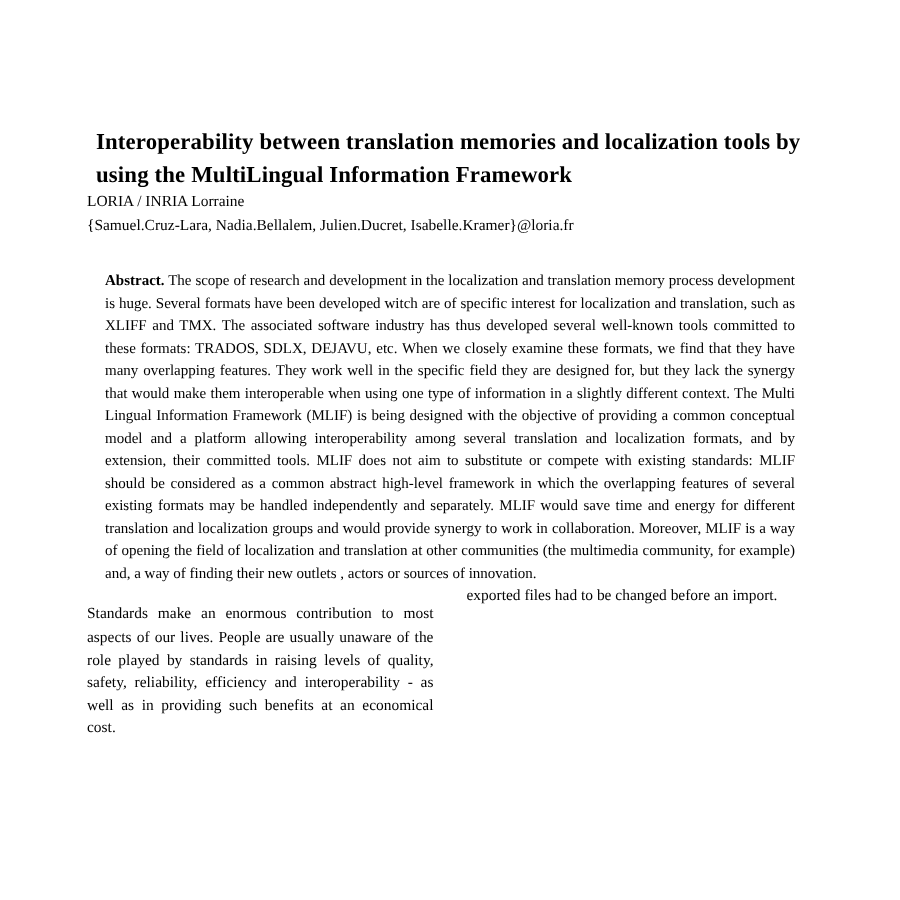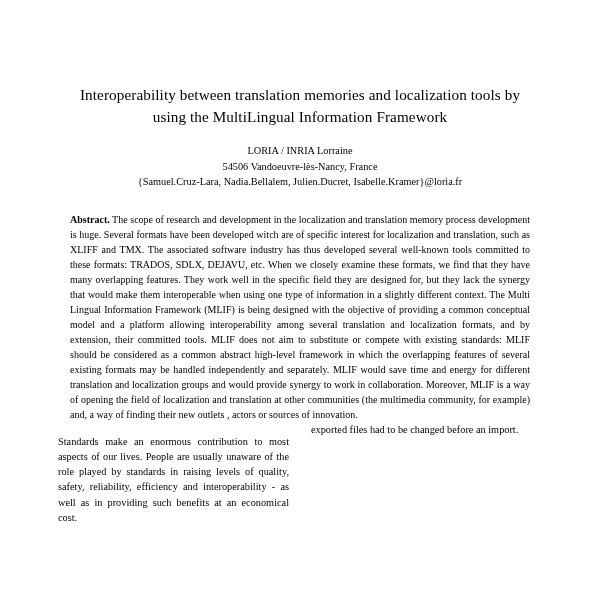--- a/index.html
+++ b/index.html
@@ -15,39 +15,37 @@
     color: #000000;
   }
   .page {
     width: 600px;
     height: 600px;
     box-sizing: border-box;
     padding: 62px 58px 0 58px;
     position: relative;
   }
   .title {
-    text-align: center;
     font-size: 15.2px;
-    font-weight: normal;
+    font-weight: bold;
     line-height: 1.42;
     margin: 22px 6px 0 6px;
     letter-spacing: 0.1px;
   }
   .authors {
     text-align: center;
     font-size: 11.2px;
     font-weight: bold;
     margin-top: 20px;
     letter-spacing: 0.05px;
   }
   .affiliation {
-    text-align: center;
     font-size: 10.3px;
     line-height: 1.52;
-    margin-top: 16px;
+    margin-top: 0;
   }
   .abstract {
     margin-top: 22px;
     font-size: 10px;
     line-height: 1.50;
     text-align: justify;
     padding: 0 12px 0 12px;
   }
   .abstract .lbl {
     font-weight: bold;
@@ -87,21 +85,20 @@
 </head>
 <body>
 
 <div class="page">
 
   <div class="title">Interoperability between translation memories and localization tools by using the MultiLingual Information Framework</div>
 
 
   <div class="affiliation">
     <div>LORIA / INRIA Lorraine</div>
-    <div>54506 Vandoeuvre-lès-Nancy, France</div>
     <div>{Samuel.Cruz-Lara, Nadia.Bellalem, Julien.Ducret, Isabelle.Kramer}@loria.fr</div>
   </div>
 
   <div class="abstract">
     <span class="lbl">Abstract.</span><span> The scope of research and development in the localization and translation memory process development is huge. Several formats have been developed witch are of specific interest for localization and translation, such as XLIFF and TMX. The associated software industry has thus developed several well-known tools committed to these formats: TRADOS, SDLX, DEJAVU, etc. When we closely examine these formats, we find that they have many overlapping features. They work well in the specific field they are designed for, but they lack the synergy that would make them interoperable when using one type of information in a slightly different context. The Multi Lingual Information Framework (MLIF) is being designed with the objective of providing a common conceptual model and a platform allowing interoperability among several translation and localization formats, and by extension, their committed tools. MLIF does not aim to substitute or compete with existing standards: MLIF should be considered as a common abstract high-level framework in which the overlapping features of  several existing formats may be handled independently and separately. MLIF would save time and energy for different translation and localization groups and would provide synergy to work in collaboration. Moreover, MLIF is a way of opening the field of localization and translation at other communities (the multimedia community, for example) and, a way of finding their  new outlets , actors or sources of innovation.</span>
   </div>
 
 
   <div class="columns">
     <div class="col col-left-offset">

